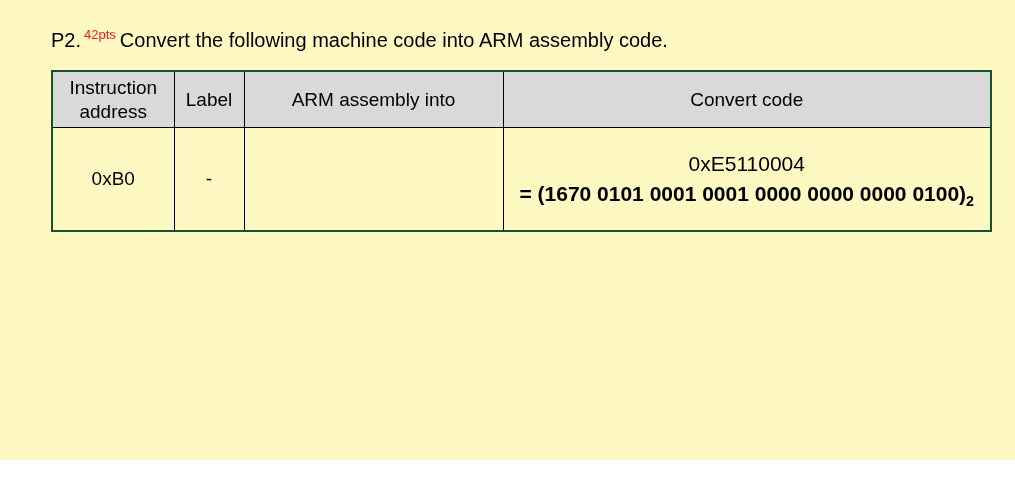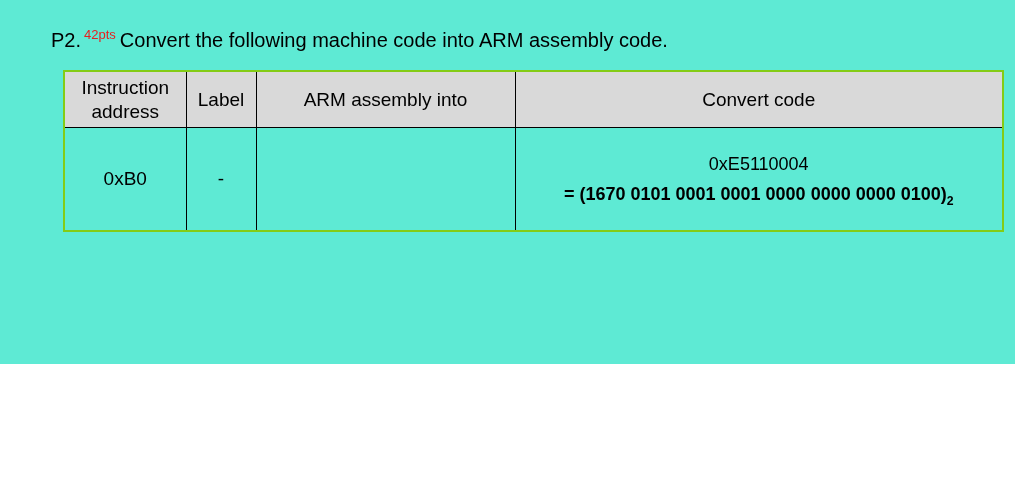--- a/index.html
+++ b/index.html
@@ -5,22 +5,22 @@
   html, body {
     margin: 0;
     padding: 0;
     background: #ffffff;
     font-family: "Liberation Sans", sans-serif;
     color: #000000;
   }
   .page {
     position: relative;
     width: 1015px;
-    height: 364px;
-    background: #5eead4;
+    height: 460px;
+    background: #fef9c3;
     overflow: hidden;
   }
   .title {
     position: absolute;
     left: 51px;
     top: 28px;
     font-size: 20px;
     line-height: 24px;
     color: #000000;
     white-space: nowrap;
@@ -40,42 +40,41 @@
     border-collapse: collapse;
     table-layout: fixed;
     font-size: 19px;
     color: #000000;
   }
   table.conv th, table.conv td {
     border: 1px solid #000000;
     padding: 0;
   }
   table.conv {
-    border: 2px solid #84cc16;
-    margin-left: 12px;
+    border: 2px solid #14532d;
   }
   table.conv thead th {
     background: #d9d9d9;
     font-weight: 400;
     height: 55px;
     text-align: center;
     vertical-align: middle;
     line-height: 1.25;
   }
   th.col-addr { padding: 0 6px; }
   table.conv tbody td {
     height: 102px;
     text-align: center;
     vertical-align: middle;
   }
   td.machine-cell {
     text-align: left;
     padding-left: 10px;
     padding-right: 6px;
-    font-size: 18px;
+    font-size: 21px;
   }
   .machine-hex {
     line-height: 30px;
     font-weight: 400;
   }
   .machine-bin {
     line-height: 30px;
     font-weight: 700;
     white-space: nowrap;
   }

